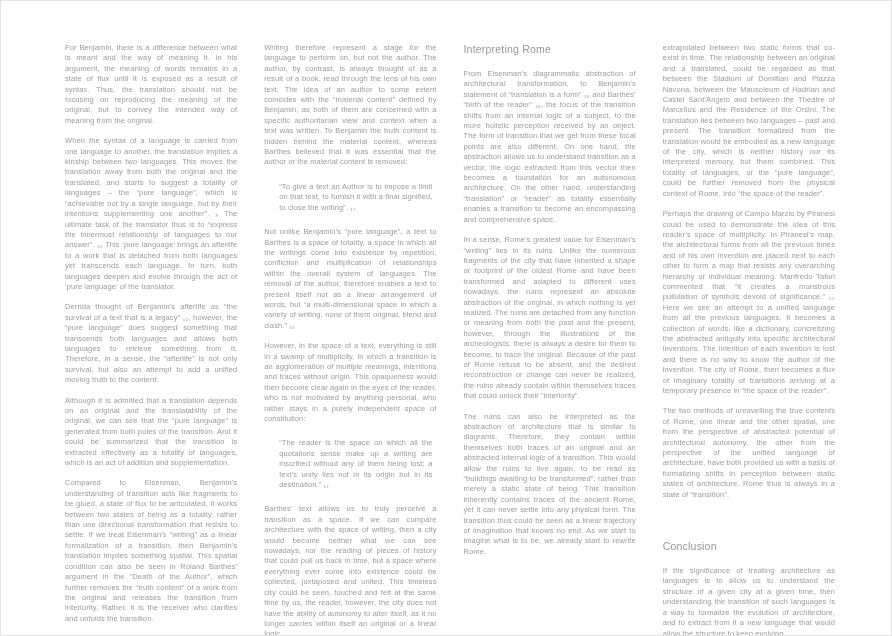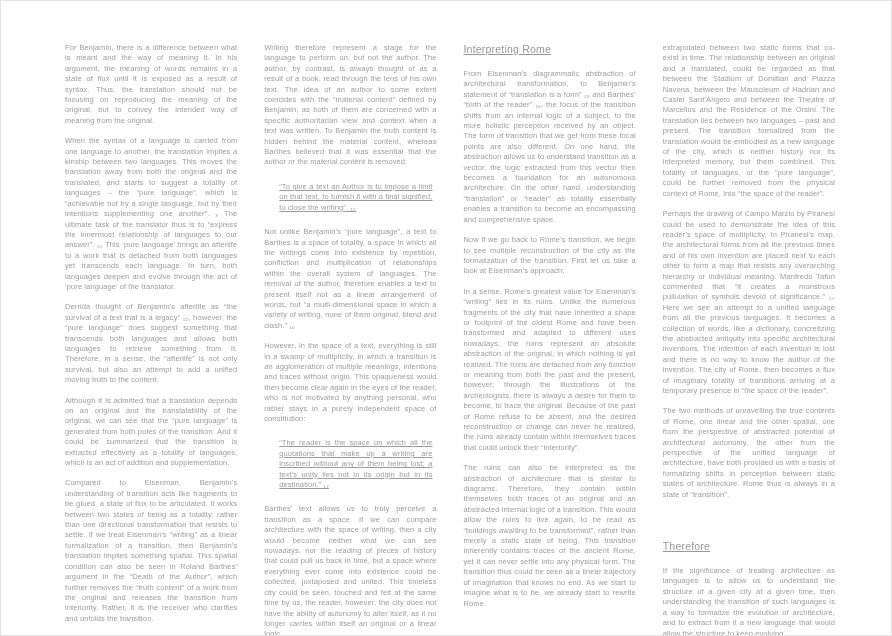--- a/index.html
+++ b/index.html
@@ -34,30 +34,28 @@
     line-height: 10.4px;
     color: #9b9b9b;
     text-align: justify;
     text-justify: inter-word;
     letter-spacing: 0.1px;
     font-weight: 400;
   }
   .quote {
     margin: 14px 4px 14px 0;
     padding-left: 15px;
-    text-decoration: underline;
   }
   .heading {
     font-size: 10.5px;
     line-height: 12px;
     font-weight: 400;
     color: #979797;
     margin: 0 0 14px 0;
     letter-spacing: 0.2px;
-    text-decoration: underline;
   }
   .heading.conclusion {
     margin-top: 40px;
   }
 </style>
 </head>
 <body>
 
 <div class="page">
 
@@ -69,35 +67,34 @@
     <p class="para">Compared to Eisenman, Benjamin’s understanding of transition acts like fragments to be glued, a state of flux to be articulated. It works between two states of being as a totality, rather than one directional transformation that resists to settle. If we treat Eisenman’s “writing” as a linear formalization of a transition, then Benjamin’s translation implies something spatial. This spatial condition can also be seen in Roland Barthes’ argument in the “Death of the Author”, which further removes the “truth content” of a work from the original and releases the transition from interiority. Rather, it is the receiver who clarifies and unfolds the transition.</p>
     <p class="para">Barthes argued that in our understanding of a piece of literature, there should no longer be an original to trace back from, because:</p>
 
   </div>
 
   <div class="col">
     <p class="para">Writing therefore represent a stage for the language to perform on, but not the author. The author, by contrast, is always thought of as a result of a book, read through the lens of his own text.  The idea of an author to some extent coincides with the “material content” defined by Benjamin, as both of them are concerned with a specific authoritarian view and context when a text was written. To Benjamin the truth content is hidden behind the material content, whereas Barthes believed that it was essential that the author or the material content is removed:</p>
     <p class="para quote">“To give a text an Author is to impose a limit on that text, to furnish it with a final signified, to close the writing”. ₁₅</p>
     <p class="para">Not unlike Benjamin’s “pure language”, a text to Barthes is a space of totality, a space in which all the writings come into existence by repetition, confliction and multiplication of relationships within the overall system of languages. The removal of the author, therefore enables a text to present itself not as a linear arrangement of words, but “a multi-dimensional space in which a variety of writing, none of them original, blend and clash.” ₁₆</p>
     <p class="para">However, in the space of a text, everything is still in a swamp of multiplicity, in which a transition is an agglomeration of multiple meanings, intentions and traces without origin. This opaqueness would then become clear again in the eyes of the reader, who is not motivated by anything personal, who rather stays in a purely independent space of constitution:</p>
-    <p class="para quote">“The reader is the space on which all the quotations that make up a writing are inscribed without any of them being lost; a text’s unity lies not in its origin but in its destination.” ₁₇</p>
+    <p class="para quote">“The reader is the space on which all the quotations sense make up a writing are inscribed without any of them being lost; a text’s unity lies not in its origin but in its destination.” ₁₇</p>
     <p class="para">Barthes’ text allows us to truly perceive a transition as a space. If we can compare architecture with the space of writing, then a city would become neither what we can see nowadays, nor the reading of pieces of history that could pull us back in time, but a space where everything ever come into existence could be collected, juxtaposed and united. This timeless city could be seen, touched and felt at the same time by us, the reader, however, the city does not have the ability of autonomy to alter itself, as it no longer carries within itself an original or a linear logic.</p>
   </div>
 
   <div class="col">
     <h2 class="heading">Interpreting Rome</h2>
     <p class="para">From Eisenman’s diagrammatic abstraction of architectural transformation, to Benjamin’s statement of “translation is a form” ₁₈ and Barthes’ “birth of the reader” ₁₉, the focus of the transition shifts from an internal logic of a subject, to the more holistic perception received by an object. The form of transition that we get from these focal points are also different. On one hand, the abstraction allows us to understand transition as a vector, the logic extracted from this vector then becomes a foundation for an autonomous architecture. On the other hand, understanding “translation” or “reader” as totality essentially enables a transition to become an encompassing and comprehensive space.</p>
-    <p class="para">Now if we go back to Rome’s transition, we begin to see multiple reconstruction of the city as the formalization of the transition. First let us take a look at Eisenman’s approach:</p>
     <p class="para">In a sense, Rome’s greatest value for Eisenman’s “writing” lies in its ruins. Unlike the numerous fragments of the city that have inherited a shape or footprint of the oldest Rome and have been transformed and adapted to different uses nowadays, the ruins represent an absolute abstraction of the original, in which nothing is yet realized. The ruins are detached from any function or meaning from both the past and the present, however, through the illustrations of the archeologists, there is always a desire for them to become, to trace the original. Because of the past of Rome refuse to be absent, and the desired reconstruction or change can never be realized, the ruins already contain within themselves traces that could unlock their “interiority”.</p>
     <p class="para">The ruins can also be interpreted as the abstraction of architecture that is similar to diagrams.  Therefore, they contain within themselves both traces of an original and an abstracted internal logic of a transition. This would allow the ruins to live again, to be read as “buildings awaiting to be transformed”, rather than merely a static state of being. This transition inherently contains traces of the ancient Rome, yet it can never settle into any physical form. The transition thus could be seen as a linear trajectory of imagination that knows no end. As we start to imagine what is to be, we already start to rewrite Rome.</p>
 
   </div>
 
   <div class="col">
     <p class="para">extrapolated between two static forms that co-exist in time. The relationship between an original and a translated, could be regarded as that between the Stadium of Domitian and Piazza Navona, between the Mausoleum of Hadrian and Castel Sant’Angelo and between the Theatre of Marcellus and the Residence of the Orsini. The translation lies between two languages – past and present. The transition formalized from the translation would be embodied as a new language of the city, which is neither history nor its interpreted memory, but them combined. This totality of languages, or the “pure language”, could be further removed from the physical context of Rome, into “the space of the reader”.</p>
     <p class="para">Perhaps the drawing of Campo Marzio by Piranesi could be used to demonstrate the idea of this reader’s space of multiplicity. In Piranesi’s map, the architectural forms from all the previous times and of his own invention are placed next to each other to form a map that resists any overarching hierarchy or individual meaning. Manfredo Tafuri commented that “it creates a monstrous pullulation of symbols devoid of significance.” ₂₀ Here we see an attempt to a unified language from all the previous languages. It becomes a collection of words, like a dictionary, concretizing the abstracted antiquity into specific architectural inventions.  The intention of each invention is lost and there is no way to know the author of the invention. The city of Rome, then becomes a flux of imaginary totality of transitions arriving at a temporary presence in “the space of the reader”.</p>
     <p class="para">The two methods of unravelling the true contents of Rome, one linear and the other spatial, one from the perspective of abstracted potential of architectural autonomy, the other from the perspective of the unified language of architecture, have both provided us with a basis of formalizing shifts in perception between static states of architecture. Rome thus is always in a state of “transition”.</p>
-    <h2 class="heading conclusion">Therefore</h2>
+    <h2 class="heading conclusion">Conclusion</h2>
     <p class="para">If the significance of treating architecture as languages is to allow us to understand the structure of a given city at a given time, then understanding the transition of such languages is a way to formalize the evolution of architecture, and to extract from it a new language that would allow the structure to keep evolving.</p>
 
   </div>
 
 </div>
 
 </body></html>

